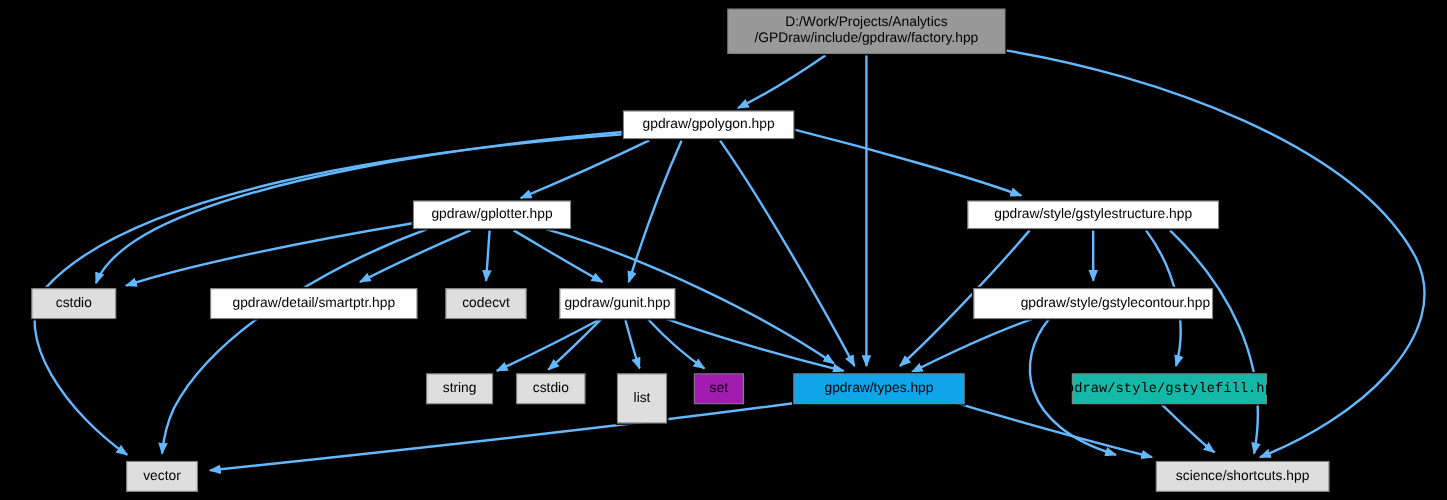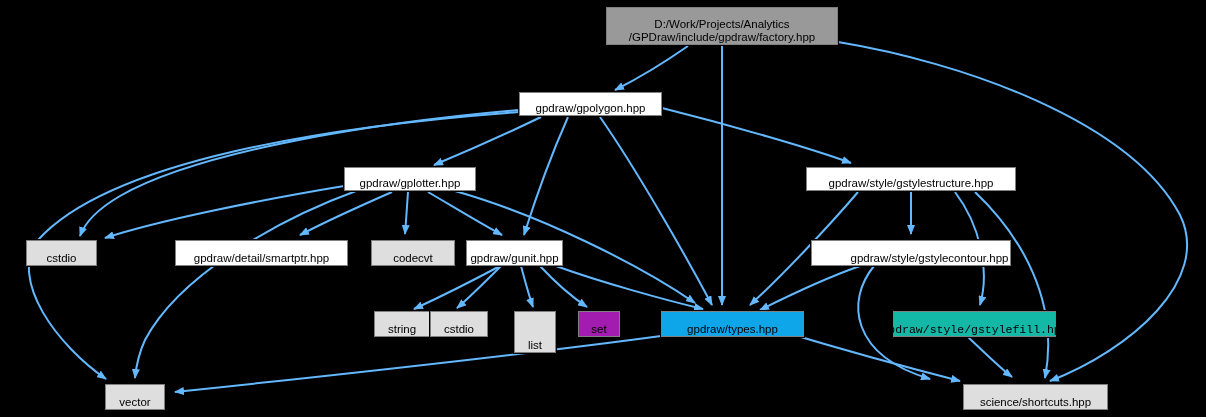--- a/index.html
+++ b/index.html
@@ -21,21 +21,21 @@
     left: 0;
     top: 0;
     width: 1206px;
     height: 417px;
     pointer-events: none;
   }
   .node {
     position: absolute;
     box-sizing: border-box;
     display: flex;
-    align-items: flex-end;
+    align-items: center;
     justify-content: center;
     text-align: center;
     border: 1px solid #808080;
     outline: 1px solid #000;
     color: #000000;
     font-size: 11.5px;
     line-height: 13px;
     letter-spacing: 0px;
     white-space: pre-line;
     z-index: 5;
@@ -125,24 +125,24 @@
   </svg>
 
   <div id="nodes">
       <div class="node root" style="left: 606px; top: 7px; width: 232px; height: 38px; background: rgb(153, 153, 153);"><span>D:/Work/Projects/Analytics
 /GPDraw/include/gpdraw/factory.hpp</span></div>
       <div class="node local" style="left: 519px; top: 92px; width: 143px; height: 24px; background: rgb(255, 255, 255);"><span>gpdraw/gpolygon.hpp</span></div>
       <div class="node local" style="left: 344px; top: 167px; width: 132px; height: 24px; background: rgb(255, 255, 255);"><span>gpdraw/gplotter.hpp</span></div>
       <div class="node local" style="left: 806px; top: 167px; width: 210px; height: 24px; background: rgb(255, 255, 255);"><span>gpdraw/style/gstylestructure.hpp</span></div>
       <div class="node system" style="left: 26px; top: 240px; width: 71px; height: 26px; background: rgb(222, 222, 222);"><span>cstdio</span></div>
       <div class="node local" style="left: 175px; top: 240px; width: 173px; height: 26px; background: rgb(255, 255, 255);"><span>gpdraw/detail/smartptr.hpp</span></div>
-      <div class="node system" style="left: 371px; top: 240px; width: 84px; height: 26px; background: rgb(222, 222, 222);"><span>codecvt</span></div>
+      <div class="node system" style="left: 371px; top: 240px; width: 68px; height: 26px; background: rgb(222, 222, 222);"><span>codecvt</span></div>
       <div class="node local" style="left: 466px; top: 240px; width: 97px; height: 26px; background: rgb(255, 255, 255);"><span>gpdraw/gunit.hpp</span></div>
       <div class="node local" style="left: 811px; top: 240px; width: 200px; height: 26px; background: rgb(255, 255, 255); padding-left: 37px;"><span>gpdraw/style/gstylecontour.hpp</span></div>
-      <div class="node system" style="left: 374px; top: 311px; width: 56px; height: 26px; background: rgb(222, 222, 222);"><span>string</span></div>
+      <div class="node system" style="left: 355px; top: 311px; width: 56px; height: 26px; background: rgb(222, 222, 222);"><span>string</span></div>
       <div class="node system" style="left: 430px; top: 311px; width: 58px; height: 26px; background: rgb(222, 222, 222);"><span>cstdio</span></div>
       <div class="node system" style="left: 514px; top: 311px; width: 42px; height: 42px; background: rgb(222, 222, 222);"><span>list</span></div>
       <div class="node system" style="left: 578px; top: 311px; width: 42px; height: 26px; background: #a21caf;"><span>set</span></div>
       <div class="node local" style="left: 661px; top: 311px; width: 143px; height: 26px; background: #0ea5e9;"><span>gpdraw/types.hpp</span></div>
       <div class="node local" style="left: 893px; top: 311px; width: 163px; height: 26px; background: #14b8a6; font-family: Liberation Mono, monospace;"><span>gpdraw/style/gstylefill.hpp</span></div>
       <div class="node system" style="left: 105px; top: 384px; width: 60px; height: 26px; background: rgb(222, 222, 222);"><span>vector</span></div>
       <div class="node system" style="left: 963px; top: 384px; width: 145px; height: 26px; background: rgb(222, 222, 222);"><span>science/shortcuts.hpp</span></div>
     </div>
 
 </div>

